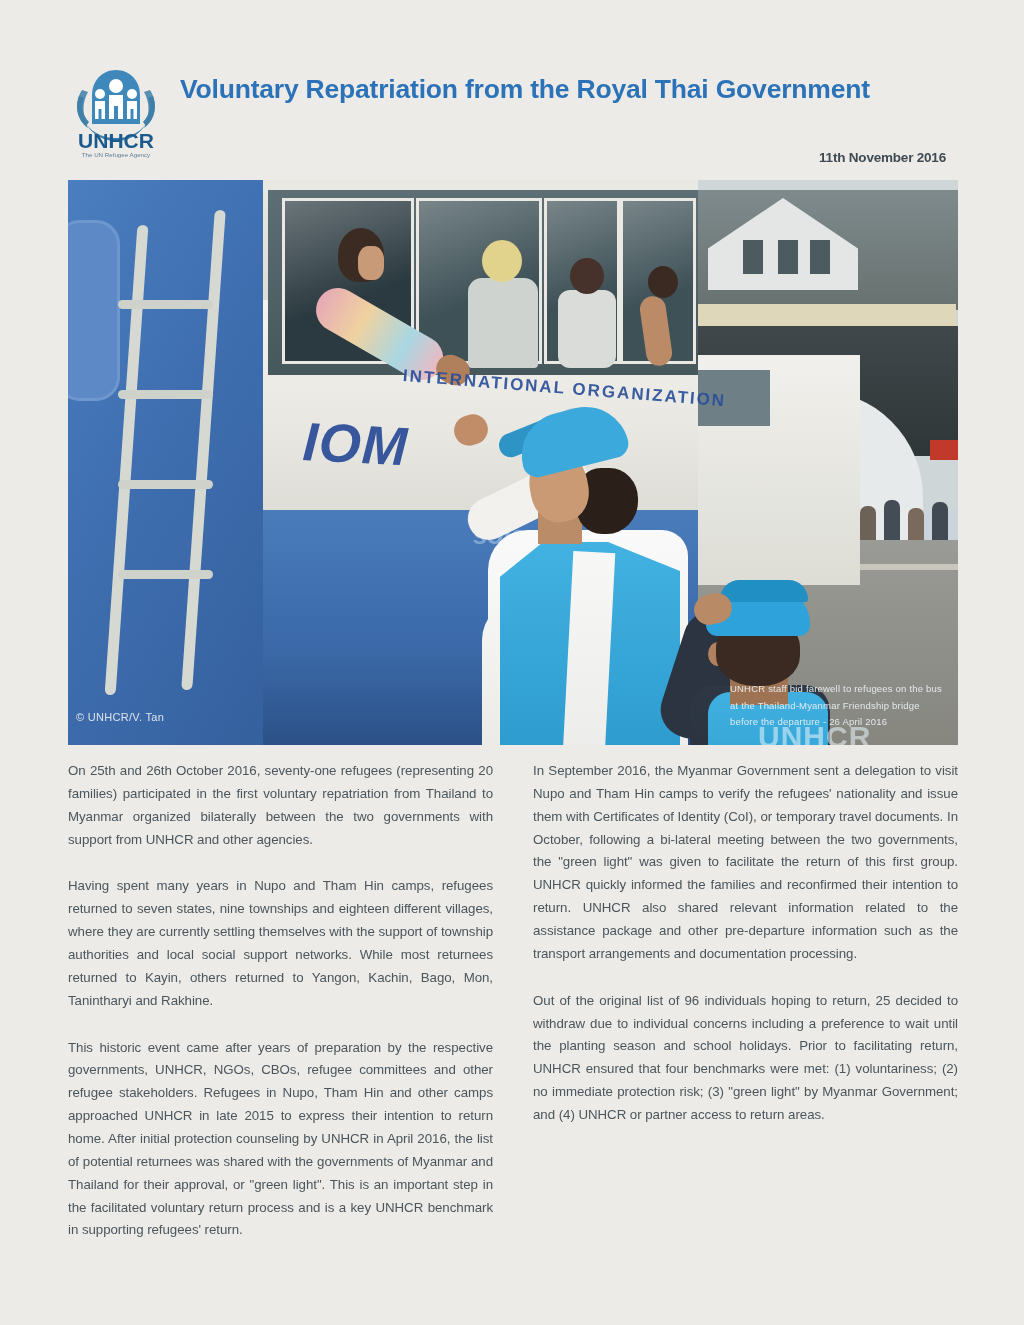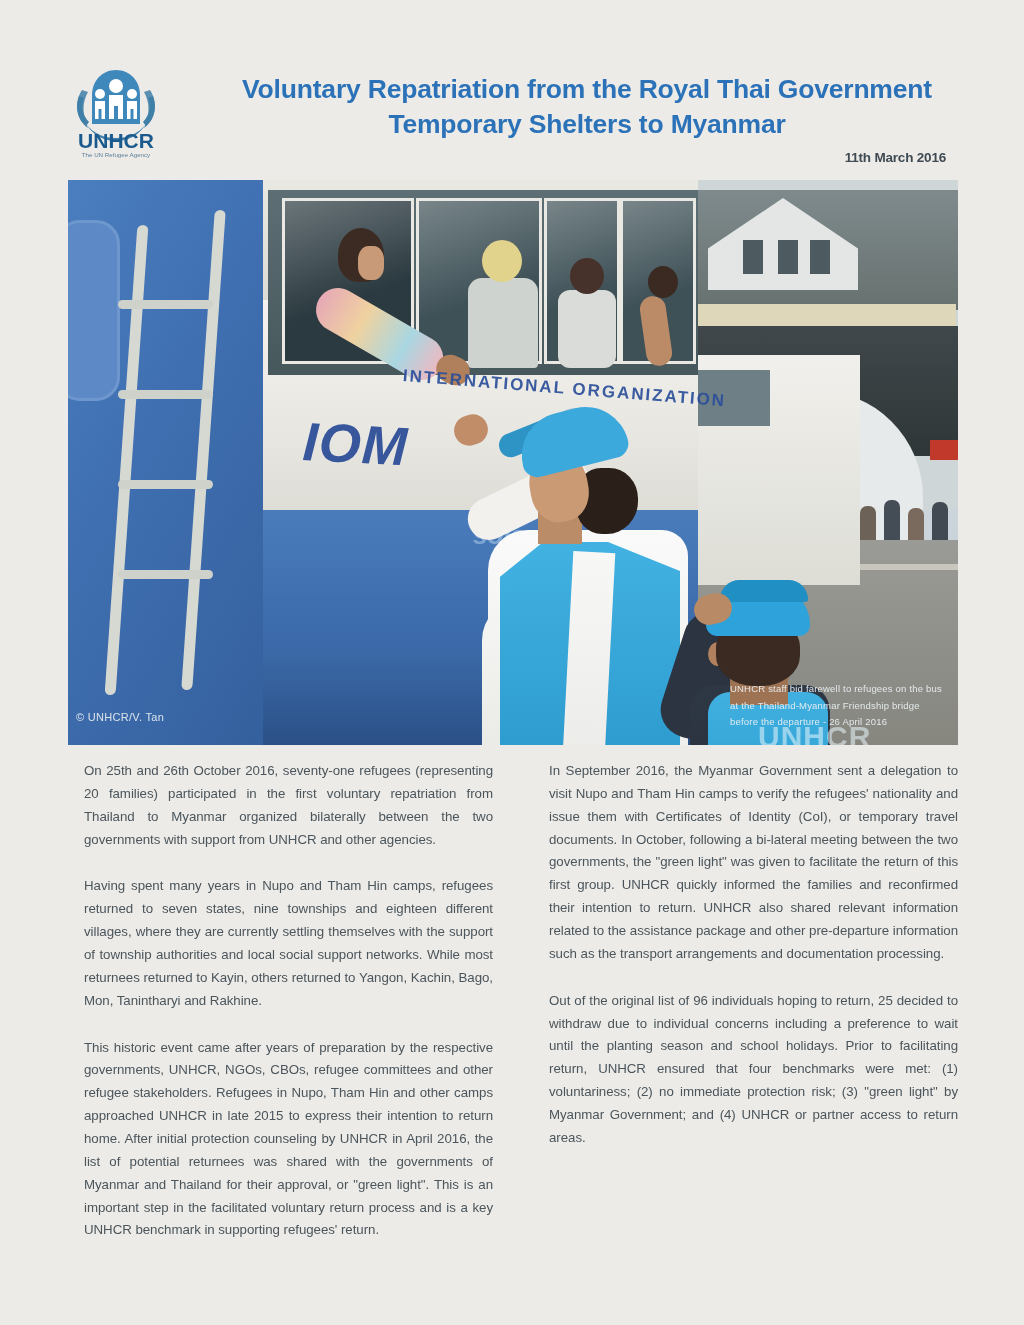--- a/index.html
+++ b/index.html
@@ -9,21 +9,21 @@
     font-family:"Liberation Sans", sans-serif;
     overflow:hidden;
   }
   .page{position:relative;width:1024px;height:1325px;}
 
   
   .header{position:absolute;left:0;top:0;width:1024px;height:175px;}
   .logo{position:absolute;left:62px;top:62px;width:108px;height:98px;}
   .logo svg{display:block;}
 
-  .title-wrap{position:absolute;left:192px;top:72px;width:790px;text-align:center;}
+  .title-wrap{position:absolute;left:180px;top:72px;width:790px;}
   .title-line{
     color:#2b72b8;font-size:26.5px;font-weight:bold;
     letter-spacing:-0.2px;line-height:1.33;
     font-family:"Liberation Sans", sans-serif;
   }
   .date{
     position:absolute;right:78px;top:150px;
     color:#3f4a52;font-size:13.5px;font-weight:bold;letter-spacing:-0.2px;
   }
 
@@ -187,21 +187,21 @@
 
   
   .credit{position:absolute;left:8px;bottom:22px;color:#e9eef2;
           font-size:11px;letter-spacing:.3px;opacity:.92;}
   .cap{position:absolute;right:10px;bottom:14px;width:218px;
        color:#e8eef2;font-size:9.5px;line-height:1.75;letter-spacing:.2px;opacity:.95;}
 
   
   .cols{position:absolute;left:68px;top:760px;width:890px;
         display:flex;gap:40px;}
-  .col{width:425px;margin-left:16px;}
+  .col{width:425px;}
   .col p{
     margin:0 0 24px 0;
     color:#4a555c;
     font-size:13.3px;
     line-height:1.72;
     text-align:justify;
     letter-spacing:-0.05px;
   }
   .col p:last-child{margin-bottom:0;}
 </style>
@@ -232,24 +232,23 @@
           <circle cx="70" cy="32" r="5"></circle>
           <path d="M65 39 h10 v18 h-3.5 v-10 h-3 v10 h-3.5 Z"></path>
         </g>
         <text x="54" y="86" text-anchor="middle" fill="#1a5a8e" font-family="Liberation Sans, sans-serif" font-size="21" font-weight="bold">UNHCR</text>
         <text x="54" y="95" text-anchor="middle" fill="#5b7f99" font-family="Liberation Sans, sans-serif" font-size="6.2">The UN Refugee Agency</text>
       </svg>
     </div>
 
     <div class="title-wrap">
       <div class="title-line">Voluntary Repatriation from the Royal Thai Government</div>
-      <div class="title-line">Temporary Shelters to Myanmar</div>
-    </div>
-
-    <div class="date">11th March 2016</div>
+    </div>
+
+    <div class="date">11th November 2016</div>
   </div>
 
   <div class="photo">
     <div class="photo-inner">
 
       <div class="sky"></div>
 
       <div class="bld"></div>
       <div class="bld-roof"></div>
       <div class="bld-gable"></div>

